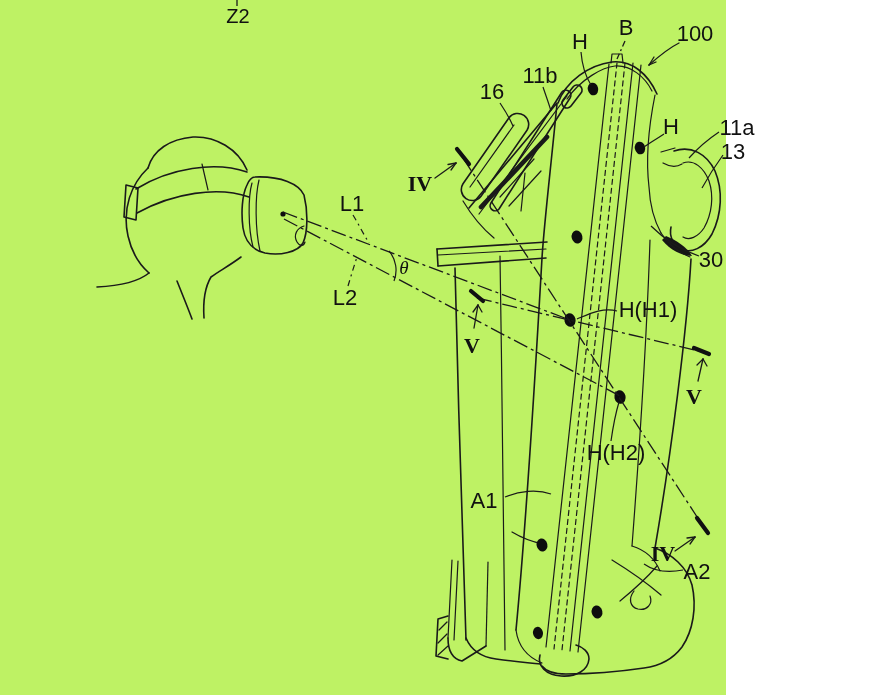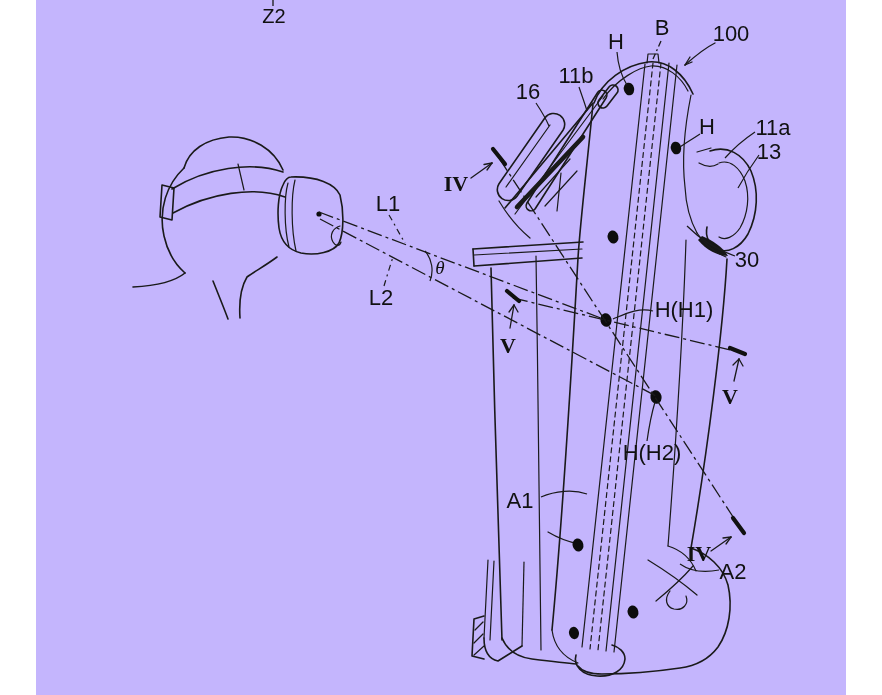--- a/index.html
+++ b/index.html
@@ -1,16 +1,16 @@
 <!DOCTYPE html>
 <html><head>
 <meta charset="utf-8">
 <style>
   html,body{margin:0;padding:0;background:#fff;width:882px;height:695px;overflow:hidden;}
-  .stage{position:relative;width:810px;height:695px;background:#c4b5fd;margin-left:36px;}
+  .stage{position:relative;width:726px;height:695px;background:#bef264;}
   svg{display:block;}
   .ln{fill:none;stroke:#1a1a1a;stroke-width:1.6;stroke-linecap:round;stroke-linejoin:round;}
   .thin{stroke-width:1.2;}
   .heavy{stroke-width:4.6;}
   .dd{fill:none;stroke:#1a1a1a;stroke-width:1.3;stroke-dasharray:15 4 3 4;}
   .dd2{fill:none;stroke:#1a1a1a;stroke-width:1.3;stroke-dasharray:6 3 2 3;}
   .leader{fill:none;stroke:#1a1a1a;stroke-width:1.2;}
   .dleader{fill:none;stroke:#1a1a1a;stroke-width:1.2;stroke-dasharray:6 4 2 4;}
   .arrow{fill:none;stroke:#1a1a1a;stroke-width:1.3;stroke-linecap:round;}
   .tick{fill:none;stroke:#111;stroke-width:4.2;stroke-linecap:round;}

